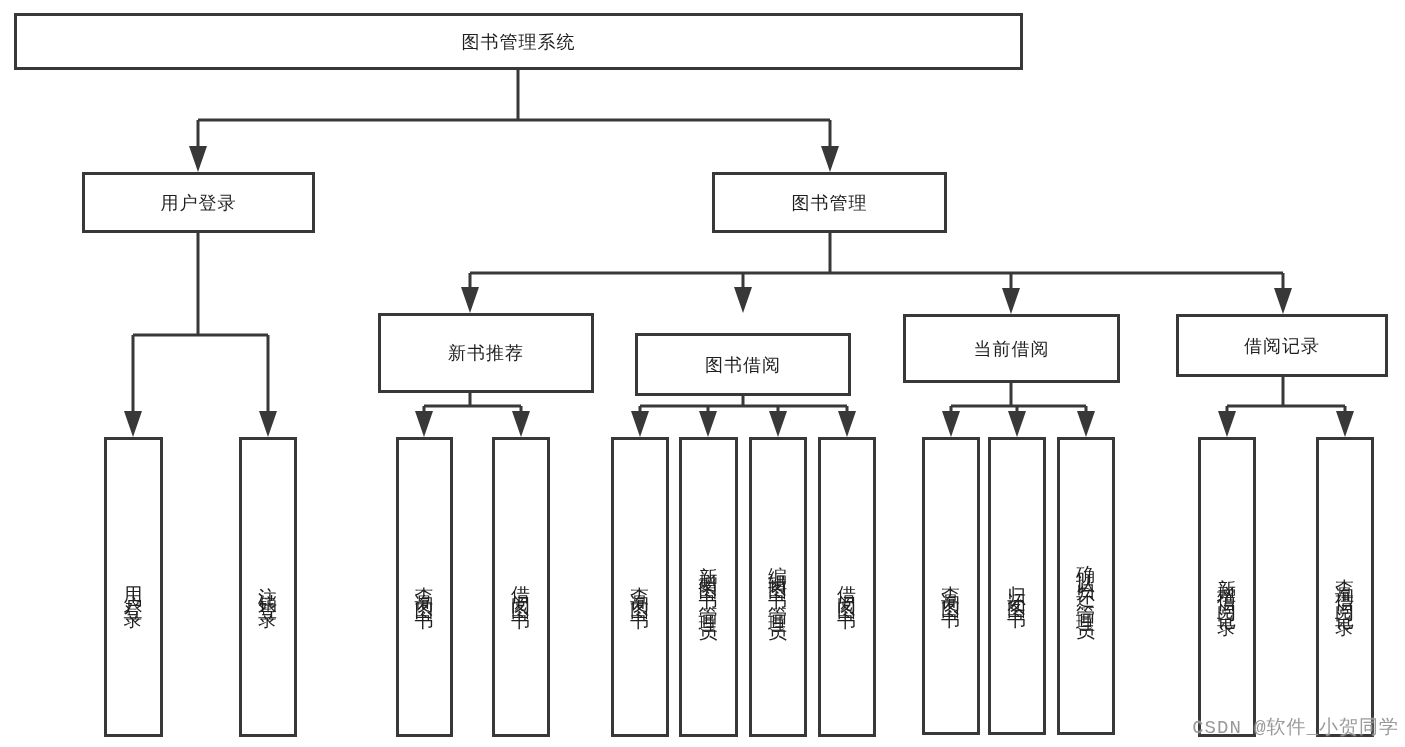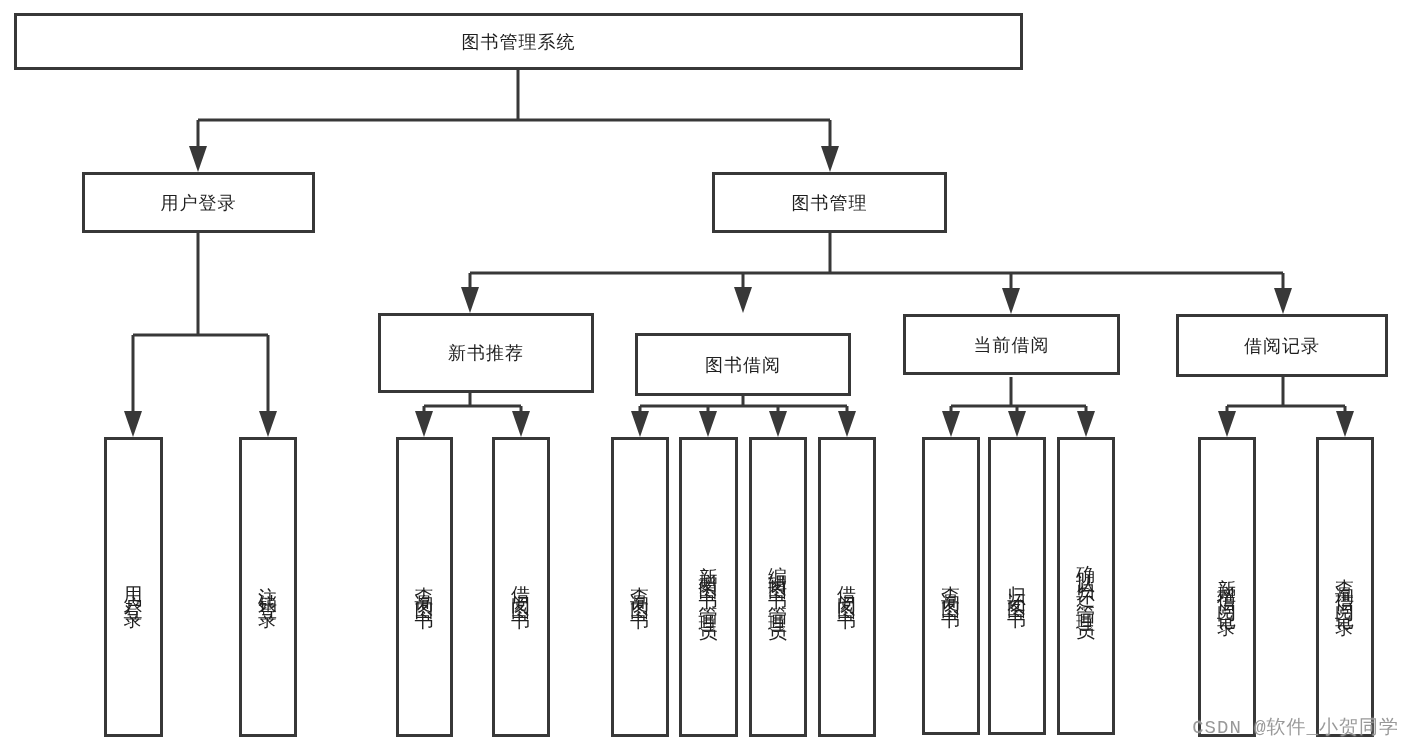--- a/index.html
+++ b/index.html
@@ -42,21 +42,21 @@
     line-height: 1;
     color: #1f1f1f;
     max-height: 284px;
   }
   
   #n-root   { left: 14px;  top: 13px;  width: 1009px; height: 57px; }
   #n-login  { left: 82px;  top: 172px; width: 233px;  height: 61px; }
   #n-mgmt   { left: 712px; top: 172px; width: 235px;  height: 61px; }
   #n-sec0   { left: 378px; top: 313px; width: 216px;  height: 80px; }
   #n-sec1   { left: 635px; top: 313px; width: 216px;  height: 63px; margin-top: 20px; }
-  #n-sec2   { left: 903px; top: 314px; width: 217px;  height: 61px; }
+  #n-sec2   { left: 903px; top: 314px; width: 217px;  height: 69px; }
   #n-sec3   { left: 1176px;top: 314px; width: 212px;  height: 63px; }
   #l-0  { left: 104px;  top: 437px; width: 59px; height: 300px; }
   #l-1  { left: 239px;  top: 437px; width: 58px; height: 300px; }
   #l-2  { left: 396px;  top: 437px; width: 57px; height: 300px; }
   #l-3  { left: 492px;  top: 437px; width: 58px; height: 300px; }
   #l-4  { left: 611px;  top: 437px; width: 58px; height: 300px; }
   #l-5  { left: 679px;  top: 437px; width: 59px; height: 300px; }
   #l-6  { left: 749px;  top: 437px; width: 58px; height: 300px; }
   #l-7  { left: 818px;  top: 437px; width: 58px; height: 300px; }
   #l-8  { left: 922px;  top: 437px; width: 58px; height: 298px; }

